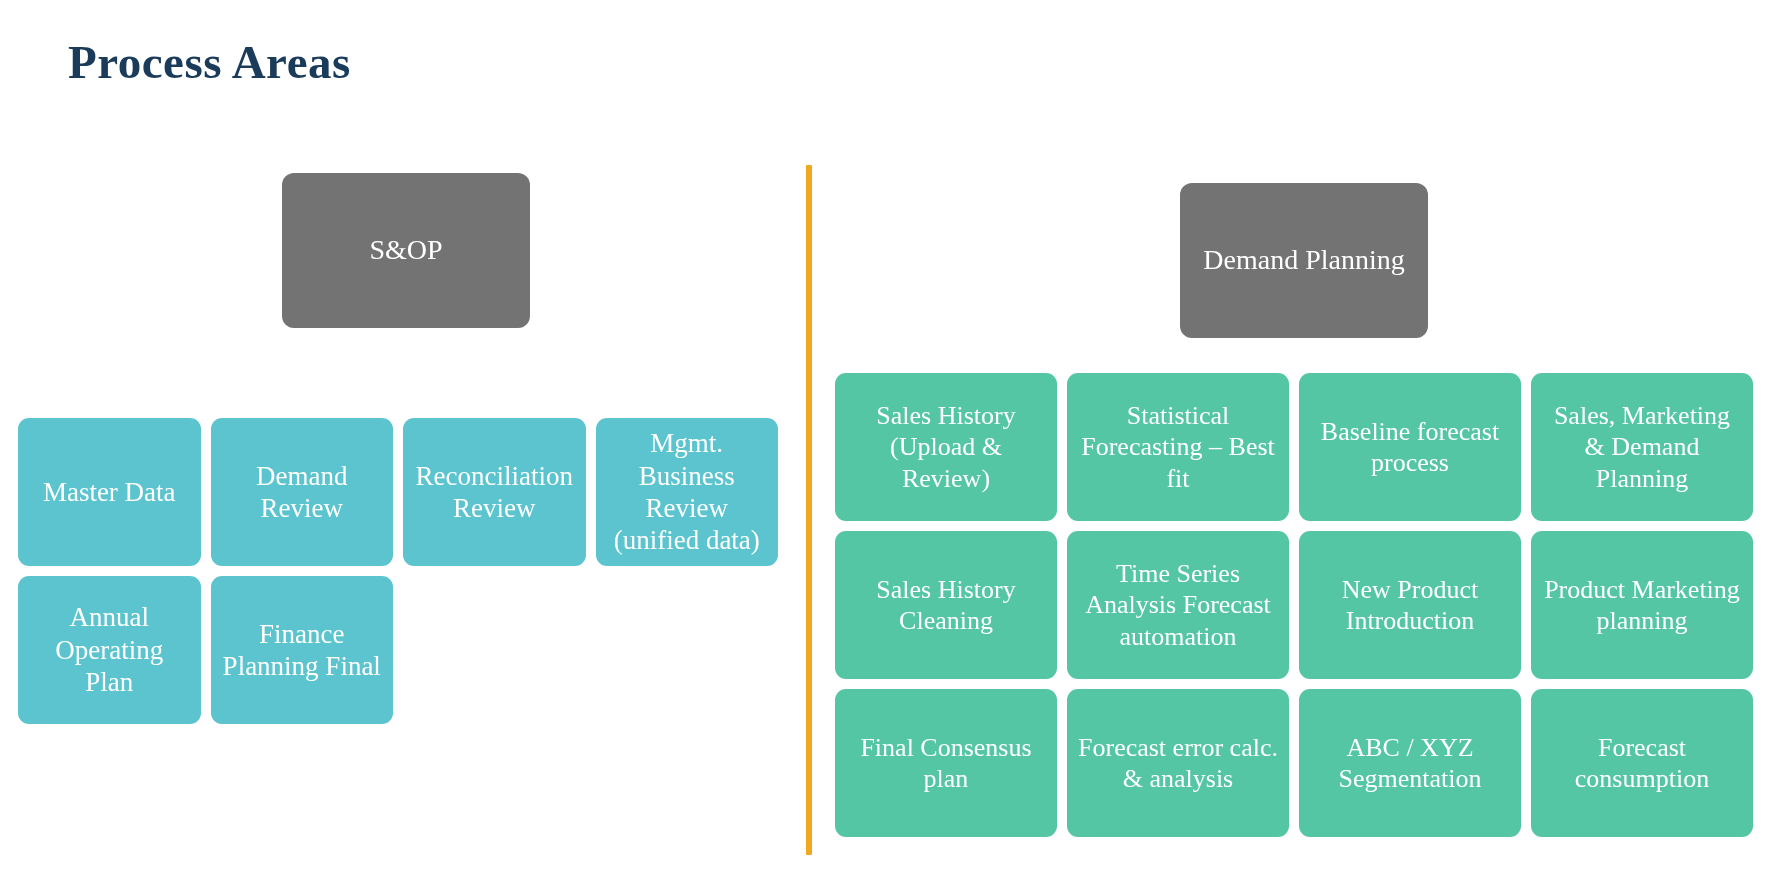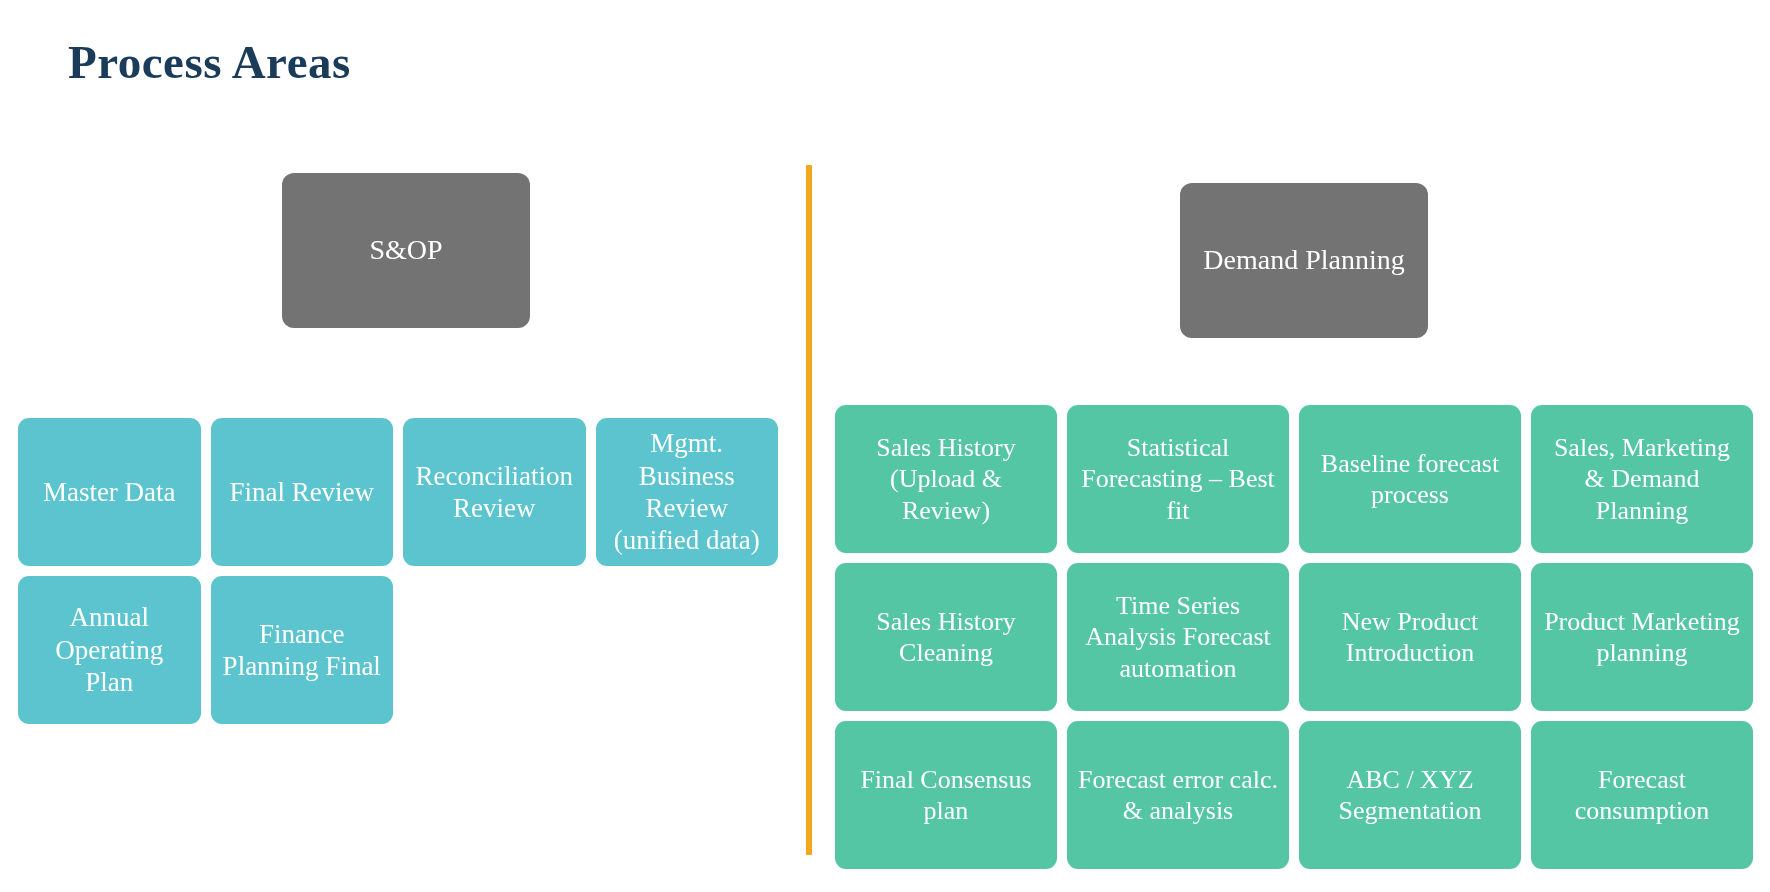--- a/index.html
+++ b/index.html
@@ -85,21 +85,20 @@
     grid-template-columns: repeat(4, 1fr);
     grid-auto-rows: 148px;
     margin-top: 45px;
   }
   #grid-right {
     left: 17px; 
     top: 373px;
     width: 918px;
     grid-template-columns: repeat(4, 1fr);
     grid-auto-rows: 148px;
-    margin-top: 32px;
   }
 
   .card {
     border-radius: 11px;
     color: #ffffff;
     display: flex;
     align-items: center;
     justify-content: center;
     text-align: center;
     box-sizing: border-box;
@@ -115,21 +114,21 @@
 <body>
 
 <div id="page-title">Process Areas</div>
 
 <div id="divider"></div>
 
 <div class="panel" id="panel-left">
   <div class="header-box" id="header-sop">S&amp;OP</div>
   <div class="card-grid" id="grid-left">
       <div class="card teal">Master Data</div>
-      <div class="card teal">Final Review</div>
+      <div class="card teal">Demand Review</div>
       <div class="card teal">Reconciliation Review</div>
       <div class="card teal">Mgmt. Business Review (unified data)</div>
       <div class="card teal">Annual Operating Plan</div>
       <div class="card teal">Finance Planning Final</div>
       <div class="card placeholder"></div>
       <div class="card placeholder"></div>
     </div>
 </div>
 
 <div class="panel" id="panel-right">

